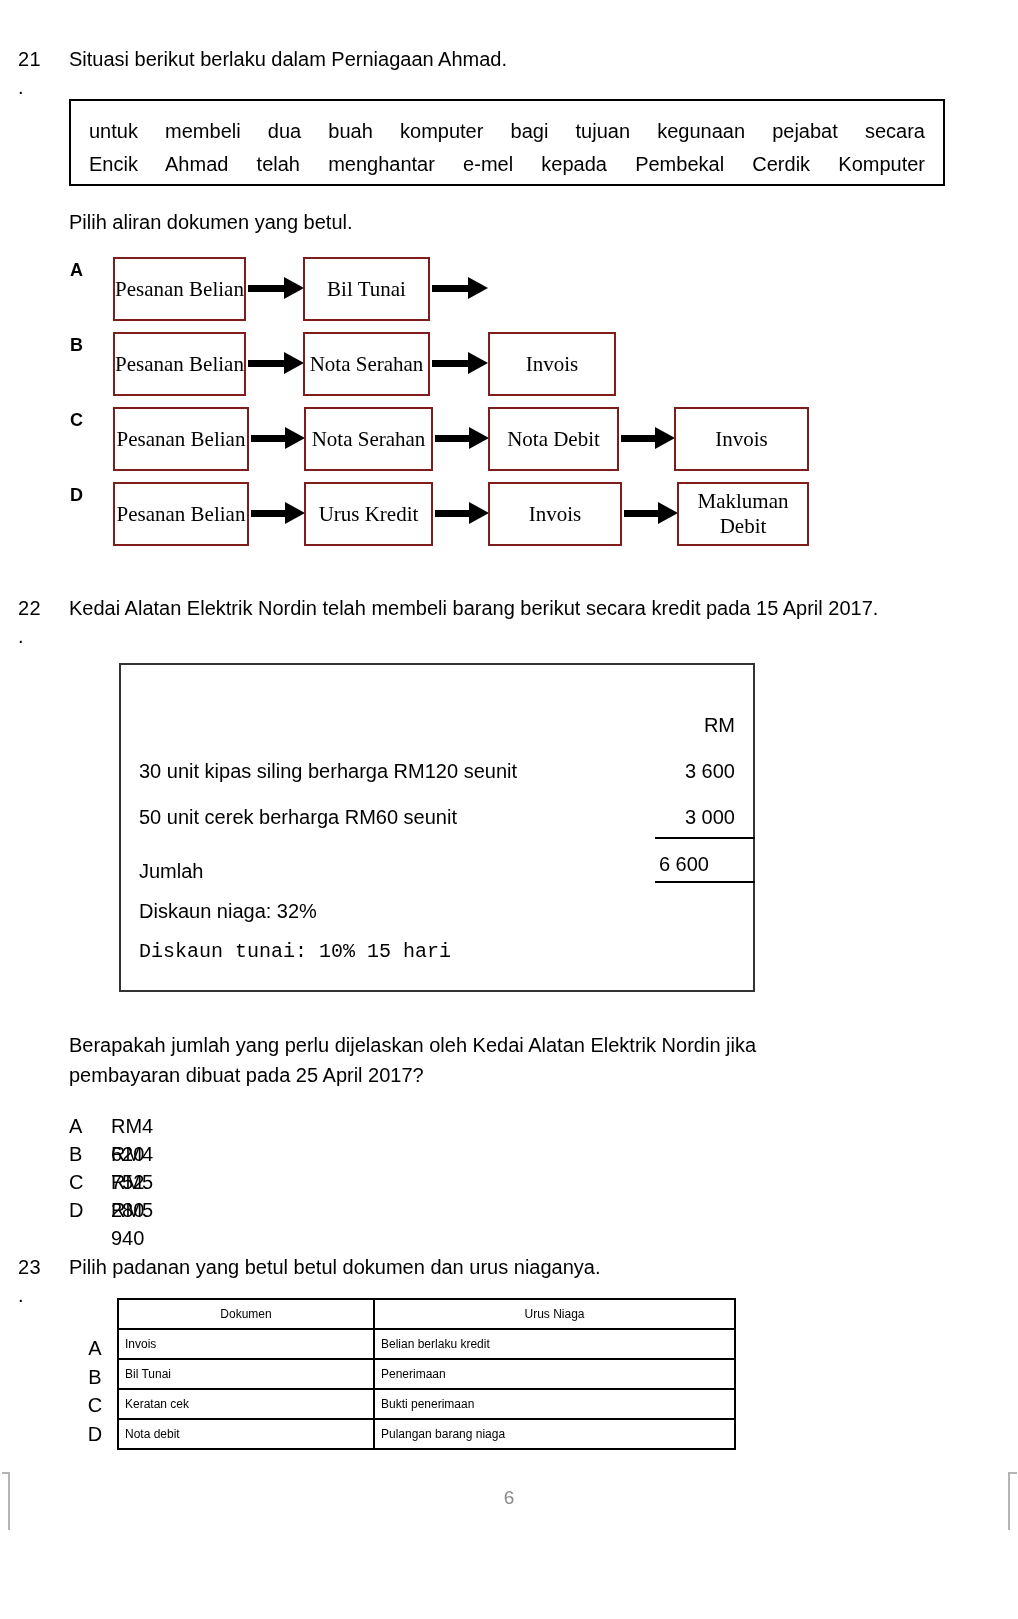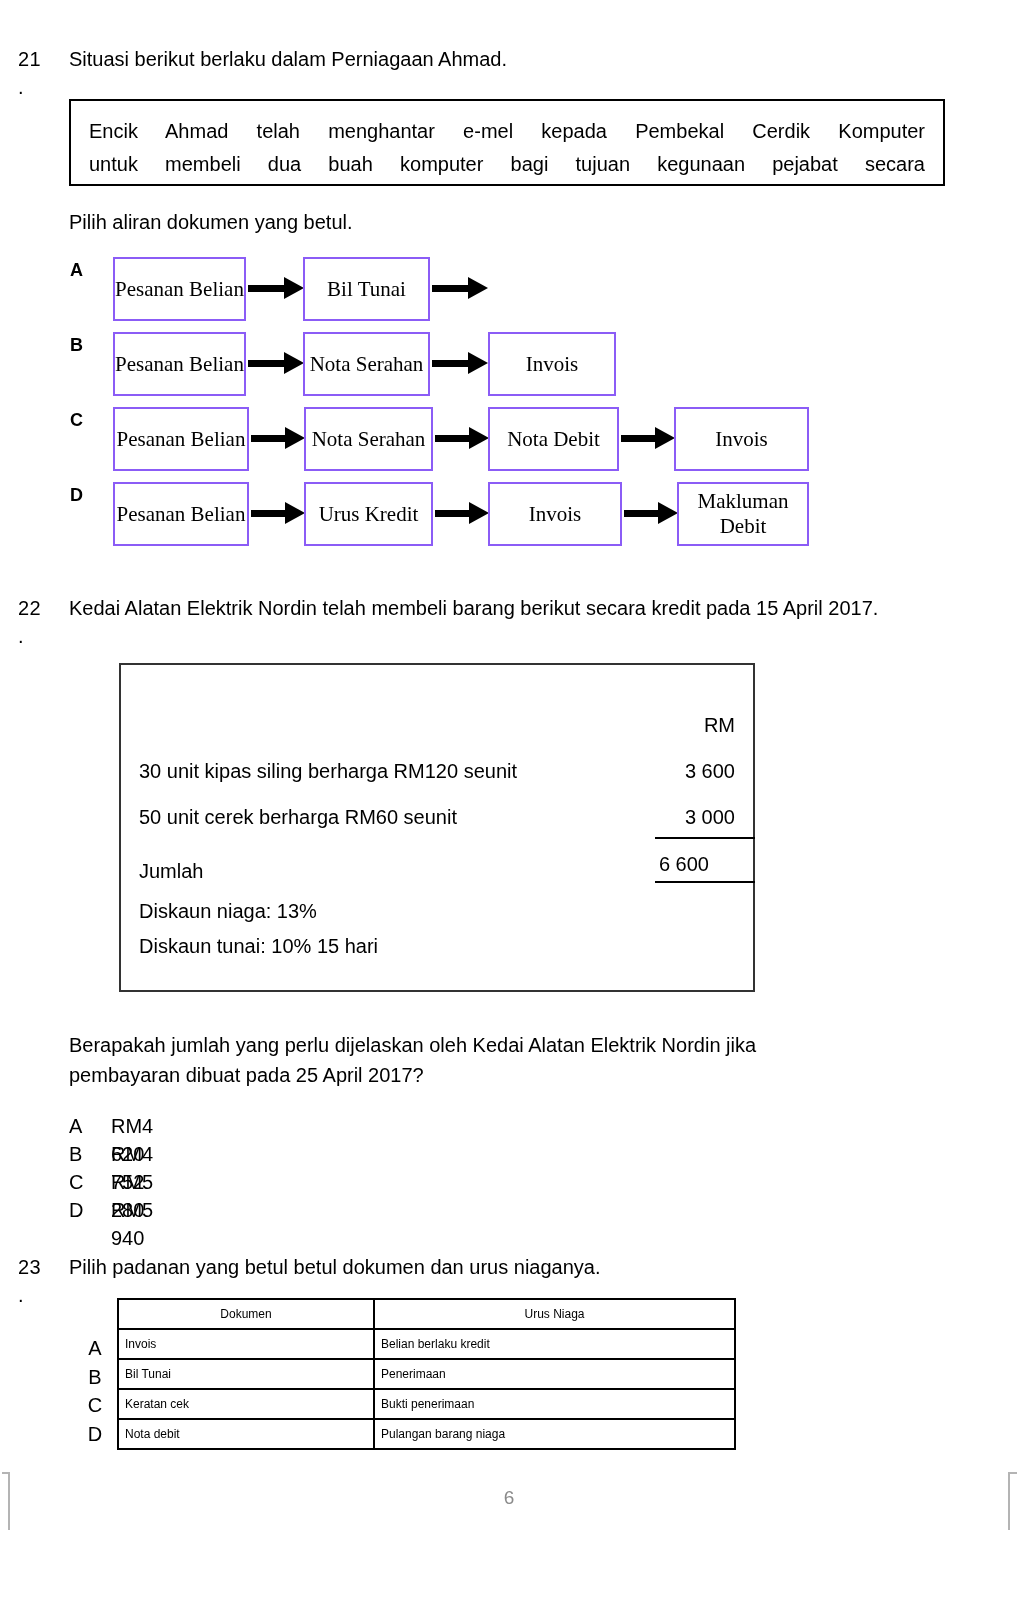--- a/index.html
+++ b/index.html
@@ -87,21 +87,21 @@
     left: 70px;
     top: 8px;
     font-size: 18px;
     font-weight: bold;
     font-family: "Liberation Sans", sans-serif;
   }
   .fbox {
     position: absolute;
     top: 5px;
     height: 64px;
-    border: 2px solid #8b5cf6;
+    border: 2px solid #7f1d1d;
     box-sizing: border-box;
     display: flex;
     align-items: center;
     justify-content: center;
     text-align: center;
     font-family: "Liberation Serif", serif;
     font-size: 21px;
     line-height: 25px;
     background: #fff;
   }
@@ -249,22 +249,22 @@
 <body>
 
 <div class="question" style="top:44px;">
   <span class="qnum">21</span>
   <span class="qnum-dot">.</span>
   <span class="qtext">Situasi berikut berlaku dalam Perniagaan Ahmad.</span>
 </div>
 
 <div class="stimulus-box">
   <div class="stimulus-inner">
+    <div>untuk membeli dua buah komputer bagi tujuan kegunaan pejabat secara</div>
     <div>Encik Ahmad telah menghantar e-mel kepada Pembekal Cerdik Komputer</div>
-    <div>untuk membeli dua buah komputer bagi tujuan kegunaan pejabat secara</div>
     <div class="lastline">kredit.</div>
   </div>
 </div>
 
 <div class="question" style="top:207px;">
   <span class="qtext">Pilih aliran dokumen yang betul.</span>
 </div>
 
 <div class="flow">
 
@@ -352,22 +352,22 @@
   <div class="inv-amt" style="left:494px;top:92px;">3 600</div>
 
   <div class="inv-line" style="top:138px;">50 unit cerek berharga RM60 seunit</div>
   <div class="inv-amt" style="left:494px;top:138px;">3 000</div>
 
   <div class="inv-rule" style="left:534px;top:172px;width:100px;"></div>
   <div class="inv-line" style="top:192px;">Jumlah</div>
   <div class="inv-amt" style="left:468px;top:185px;">6 600</div>
   <div class="inv-rule" style="left:534px;top:216px;width:100px;"></div>
 
-  <div class="inv-line" style="top:232px;">Diskaun niaga: 13%</div>
-  <div class="inv-line" style="top:267px;">Diskaun tunai: 10% 15 hari</div>
+  <div class="inv-line" style="top:232px;">Diskaun niaga: 32%</div>
+  <div class="inv-line" style="top:273px;font-family:Liberation Mono, monospace;">Diskaun tunai: 10% 15 hari</div>
 </div>
 
 <div class="question" style="top:1030px;">
   <span class="qtext">Berapakah jumlah yang perlu dijelaskan oleh Kedai Alatan Elektrik Nordin jika</span>
 </div>
 <div class="question" style="top:1060px;">
   <span class="qtext">pembayaran dibuat pada 25 April 2017?</span>
 </div>
 
 <div class="opts" style="top:1112px;">

